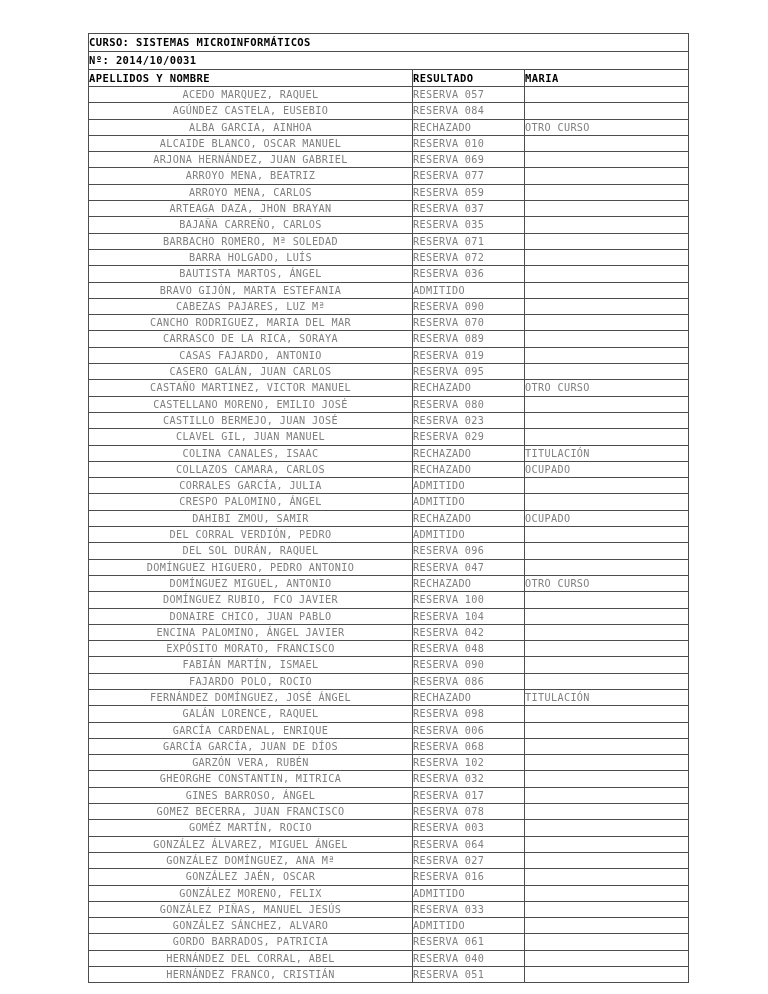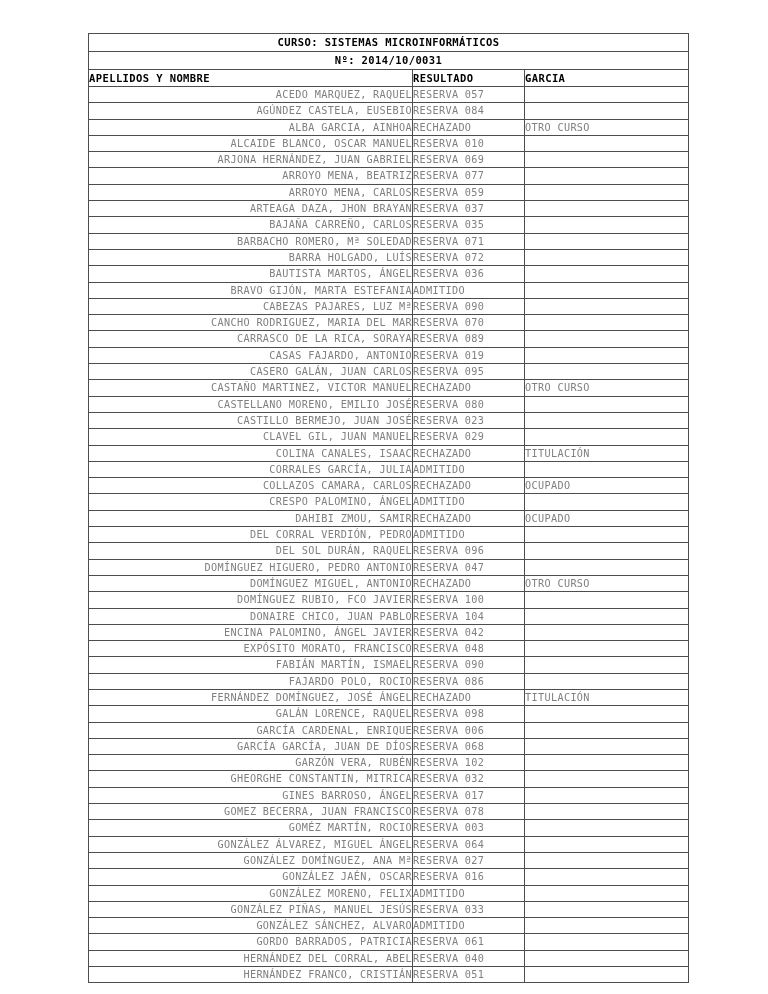--- a/index.html
+++ b/index.html
@@ -29,21 +29,21 @@
     table-layout: fixed;
   }
   #doc-table td, #doc-table th {
     border: 1px solid #4d4d4d;
     padding: 0;
     vertical-align: middle;
     overflow: hidden;
     white-space: nowrap;
   }
   .title-cell {
-    text-align: center;
+    text-align: left;
     font-weight: bold;
     color: #000000;
     font-size: 10.5px;
     letter-spacing: 0.4px;
     height: 17px;
     line-height: 17px;
   }
   .colhead {
     text-align: left;
     font-weight: bold;
@@ -53,21 +53,21 @@
     height: 16px;
     line-height: 16px;
   }
   .data-row td {
     height: 15.3px;
     line-height: 15.3px;
     font-size: 10.2px;
     color: #808080;
     letter-spacing: 0.35px;
   }
-  td.c-name { padding-left: 4px; text-align: right; }
+  td.c-name { padding-left: 4px; text-align: center; }
   td.c-res  { padding-left: 4px; text-align: left; }
   td.c-cau  { padding-left: 4px; text-align: left; }
   col.w-name { width: 324px; }
   col.w-res  { width: 112px; }
   col.w-cau  { width: 164px; }
 </style>
 </head>
 <body>
 
 <div id="page">
@@ -80,21 +80,21 @@
     <tbody>
       <tr>
         <td class="title-cell" colspan="3">CURSO: SISTEMAS MICROINFORMÁTICOS</td>
       </tr>
       <tr>
         <td class="title-cell" colspan="3">Nº: 2014/10/0031</td>
       </tr>
       <tr>
         <td class="colhead">APELLIDOS Y NOMBRE</td>
         <td class="colhead">RESULTADO</td>
-        <td class="colhead">GARCIA</td>
+        <td class="colhead">MARIA</td>
       </tr>
     </tbody>
     <tbody id="rows-body">
         <tr class="data-row">
           <td class="c-name">ACEDO MARQUEZ, RAQUEL</td>
           <td class="c-res">RESERVA 057</td>
           <td class="c-cau"></td>
         </tr>
         <tr class="data-row">
           <td class="c-name">AGÚNDEZ CASTELA, EUSEBIO</td>
@@ -200,28 +200,28 @@
           <td class="c-name">CLAVEL GIL, JUAN MANUEL</td>
           <td class="c-res">RESERVA 029</td>
           <td class="c-cau"></td>
         </tr>
         <tr class="data-row">
           <td class="c-name">COLINA CANALES, ISAAC</td>
           <td class="c-res">RECHAZADO</td>
           <td class="c-cau">TITULACIÓN</td>
         </tr>
         <tr class="data-row">
+          <td class="c-name">COLLAZOS CAMARA, CARLOS</td>
+          <td class="c-res">RECHAZADO</td>
+          <td class="c-cau">OCUPADO</td>
+        </tr>
+        <tr class="data-row">
           <td class="c-name">CORRALES GARCÍA, JULIA</td>
           <td class="c-res">ADMITIDO</td>
           <td class="c-cau"></td>
-        </tr>
-        <tr class="data-row">
-          <td class="c-name">COLLAZOS CAMARA, CARLOS</td>
-          <td class="c-res">RECHAZADO</td>
-          <td class="c-cau">OCUPADO</td>
         </tr>
         <tr class="data-row">
           <td class="c-name">CRESPO PALOMINO, ÁNGEL</td>
           <td class="c-res">ADMITIDO</td>
           <td class="c-cau"></td>
         </tr>
         <tr class="data-row">
           <td class="c-name">DAHIBI ZMOU, SAMIR</td>
           <td class="c-res">RECHAZADO</td>
           <td class="c-cau">OCUPADO</td>

